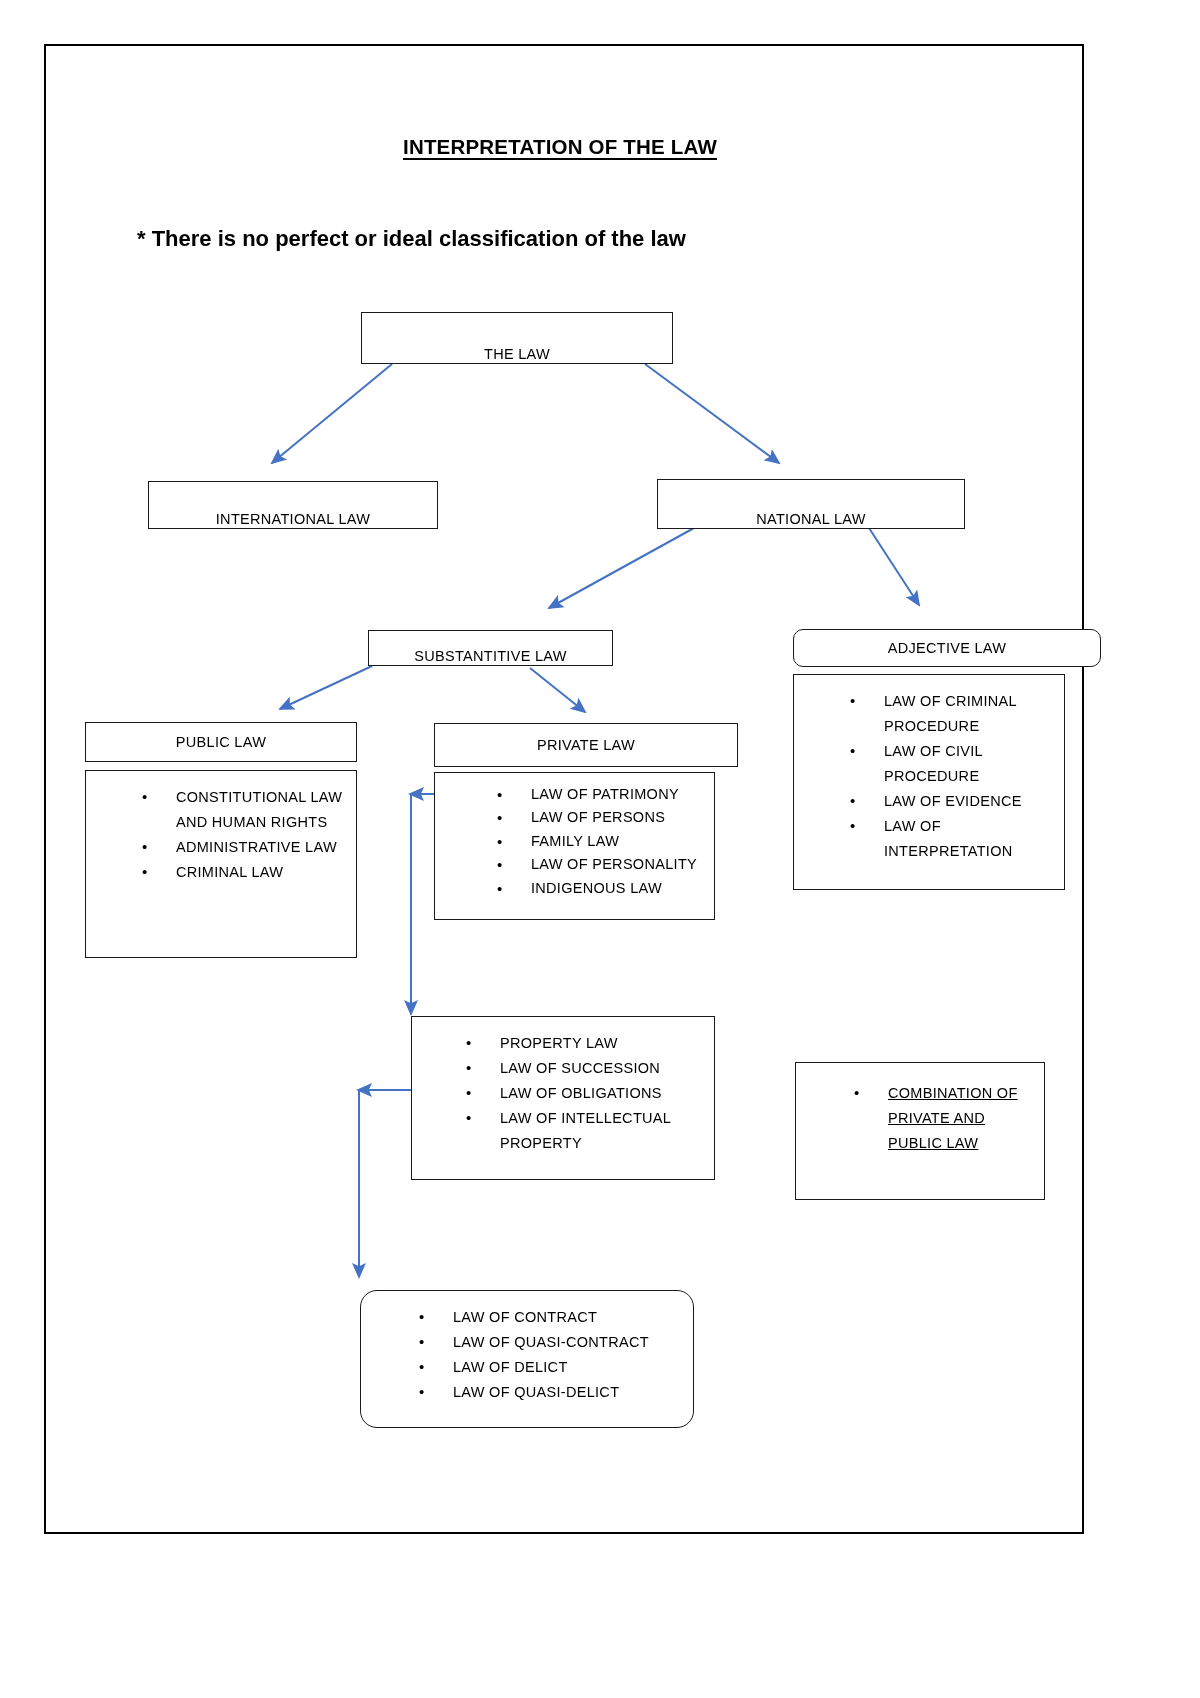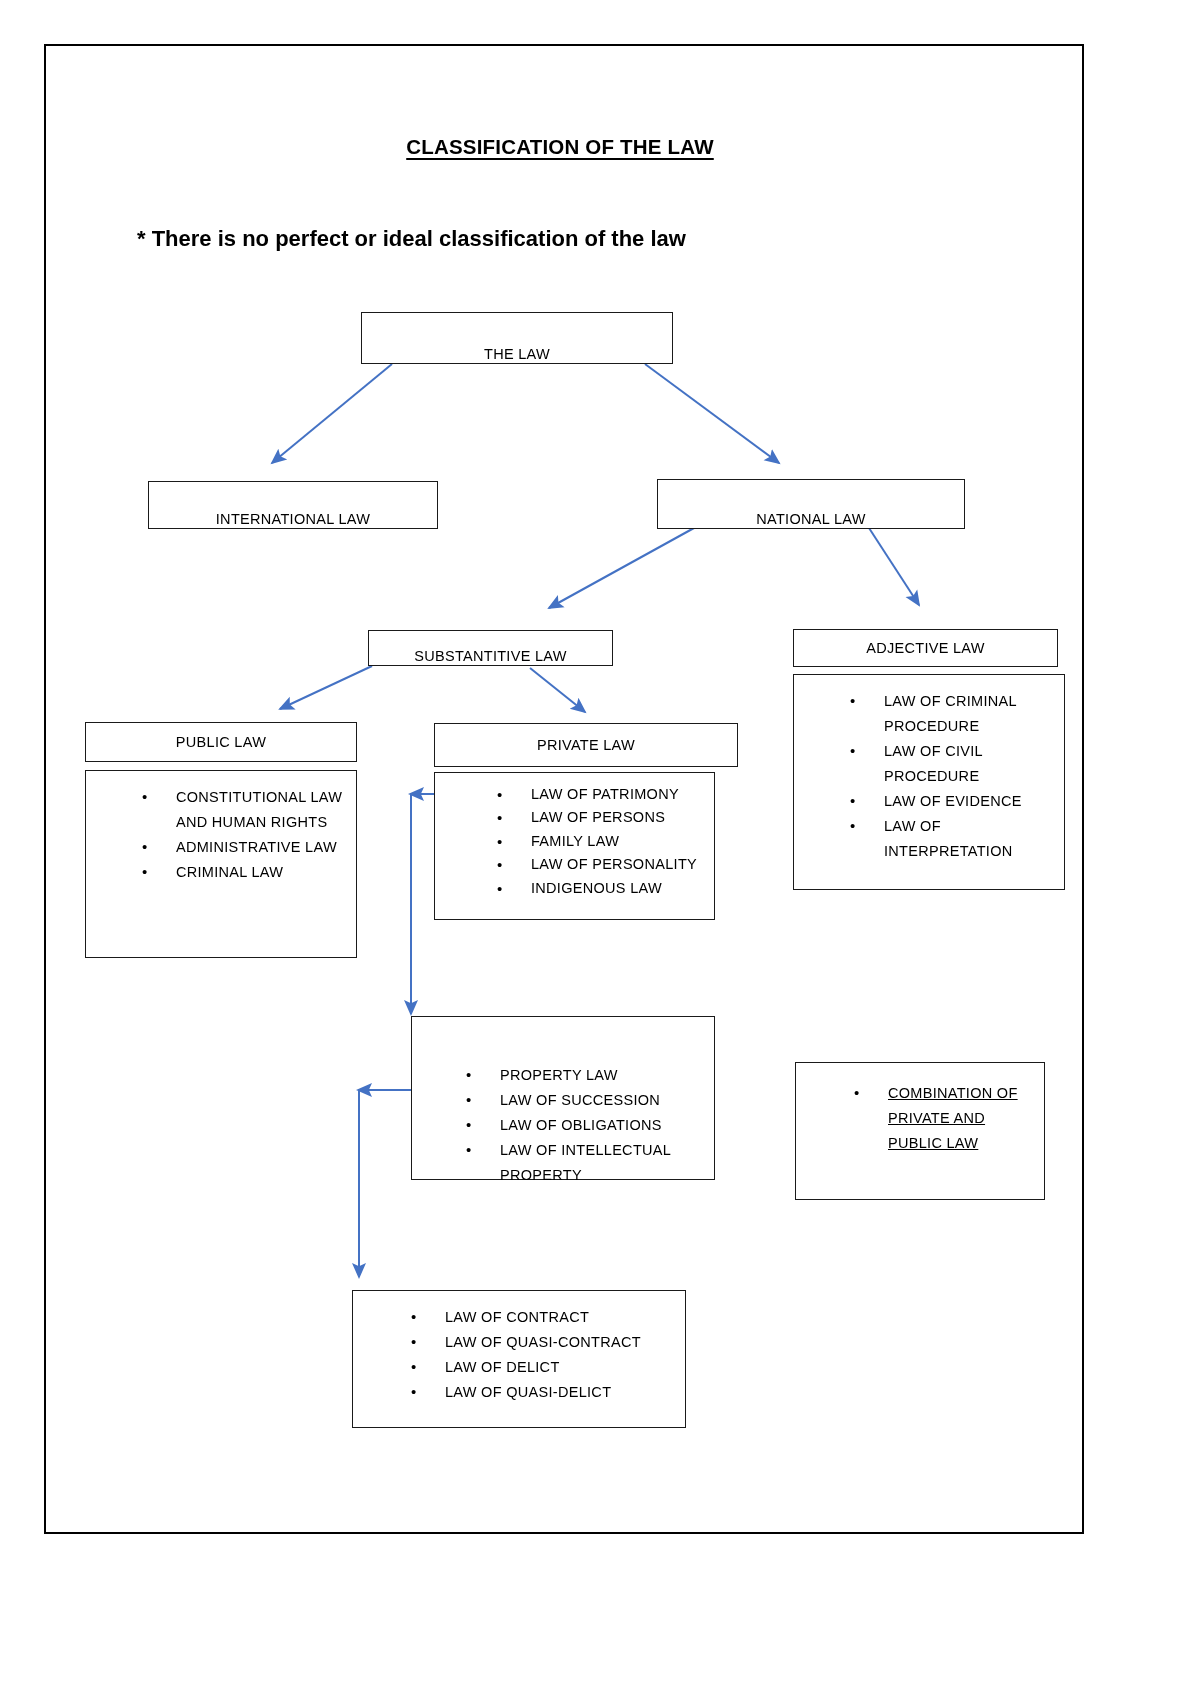--- a/index.html
+++ b/index.html
@@ -121,21 +121,21 @@
     line-height: 1.62;
   }
 </style>
 </head>
 <body>
 
 <div id="page">
 
   <div class="page-frame"></div>
 
-  <div class="doc-title">CLASSIFICATION OF THE LAW</div>
+  <div class="doc-title">INTERPRETATION OF THE LAW</div>
   <div class="doc-note">* There is no perfect or ideal classification of the law</div>
 
   <svg class="connectors" viewBox="0 0 1200 1698">
     <defs>
       <marker id="ah" markerWidth="10" markerHeight="10" refX="7" refY="4" orient="auto" markerUnits="strokeWidth">
         <path d="M0,0.5 L8,4 L0,7.5 L1.6,4 Z" fill="#4472C4"></path>
       </marker>
     </defs>
     <g stroke="#4472C4" stroke-width="2" fill="none" marker-end="url(#ah)">
 
@@ -171,21 +171,21 @@
   </div>
 
   <div class="node centered" style="left:657px; top:479px; width:308px; height:50px;">
     <span class="node-label">NATIONAL LAW</span>
   </div>
 
   <div class="node centered" style="left:368px; top:630px; width:245px; height:36px;">
     <span class="node-label">SUBSTANTITIVE LAW</span>
   </div>
 
-  <div class="header-box" style="left:793px; top:629px; width:265px; height:38px;">
+  <div class="header-box" style="left:793px; top:629px; width:308px; height:38px;border-radius:10px;">
     <span class="node-label">ADJECTIVE LAW</span>
   </div>
   <div class="list-box" style="left:793px; top:674px; width:272px; height:216px;">
     <ul class="bullets" style="padding-left:46px;">
       <li>LAW OF CRIMINAL PROCEDURE</li>
       <li>LAW OF CIVIL PROCEDURE</li>
       <li>LAW OF EVIDENCE</li>
       <li>LAW OF INTERPRETATION</li>
     </ul>
   </div>
@@ -208,35 +208,35 @@
     <ul class="bullets tight" style="padding-left:52px;">
       <li>LAW OF PATRIMONY</li>
       <li>LAW OF PERSONS</li>
       <li>FAMILY LAW</li>
       <li>LAW OF PERSONALITY</li>
       <li>INDIGENOUS LAW</li>
     </ul>
   </div>
 
   <div class="list-box" style="left:411px; top:1016px; width:304px; height:164px; padding-top:14px;">
-    <ul class="bullets" style="padding-left:44px;margin-top:32px;">
+    <ul class="bullets" style="padding-left:44px;">
       <li>PROPERTY LAW</li>
       <li>LAW OF SUCCESSION</li>
       <li>LAW OF OBLIGATIONS</li>
       <li>LAW OF INTELLECTUAL PROPERTY</li>
     </ul>
   </div>
 
   <div class="list-box" style="left:795px; top:1062px; width:250px; height:138px; padding-top:18px;text-decoration:underline;">
     <ul class="bullets" style="padding-left:48px;">
       <li>COMBINATION OF PRIVATE AND PUBLIC LAW</li>
     </ul>
   </div>
 
-  <div class="list-box" style="left:352px; top:1290px; width:334px; height:138px; padding-top:14px;">
+  <div class="list-box" style="left:360px; top:1290px; width:334px; height:138px; padding-top:14px;border-radius:17px;">
     <ul class="bullets" style="padding-left:48px;">
       <li>LAW OF CONTRACT</li>
       <li>LAW OF QUASI-CONTRACT</li>
       <li>LAW OF DELICT</li>
       <li>LAW OF QUASI-DELICT</li>
     </ul>
   </div>
 
 </div>
 

